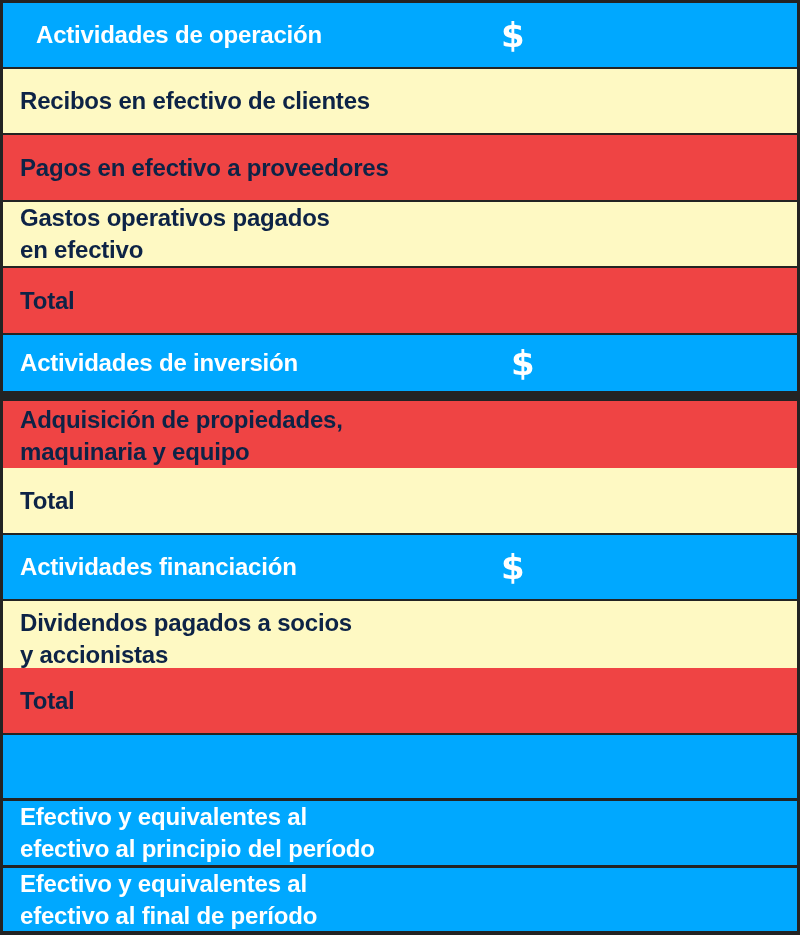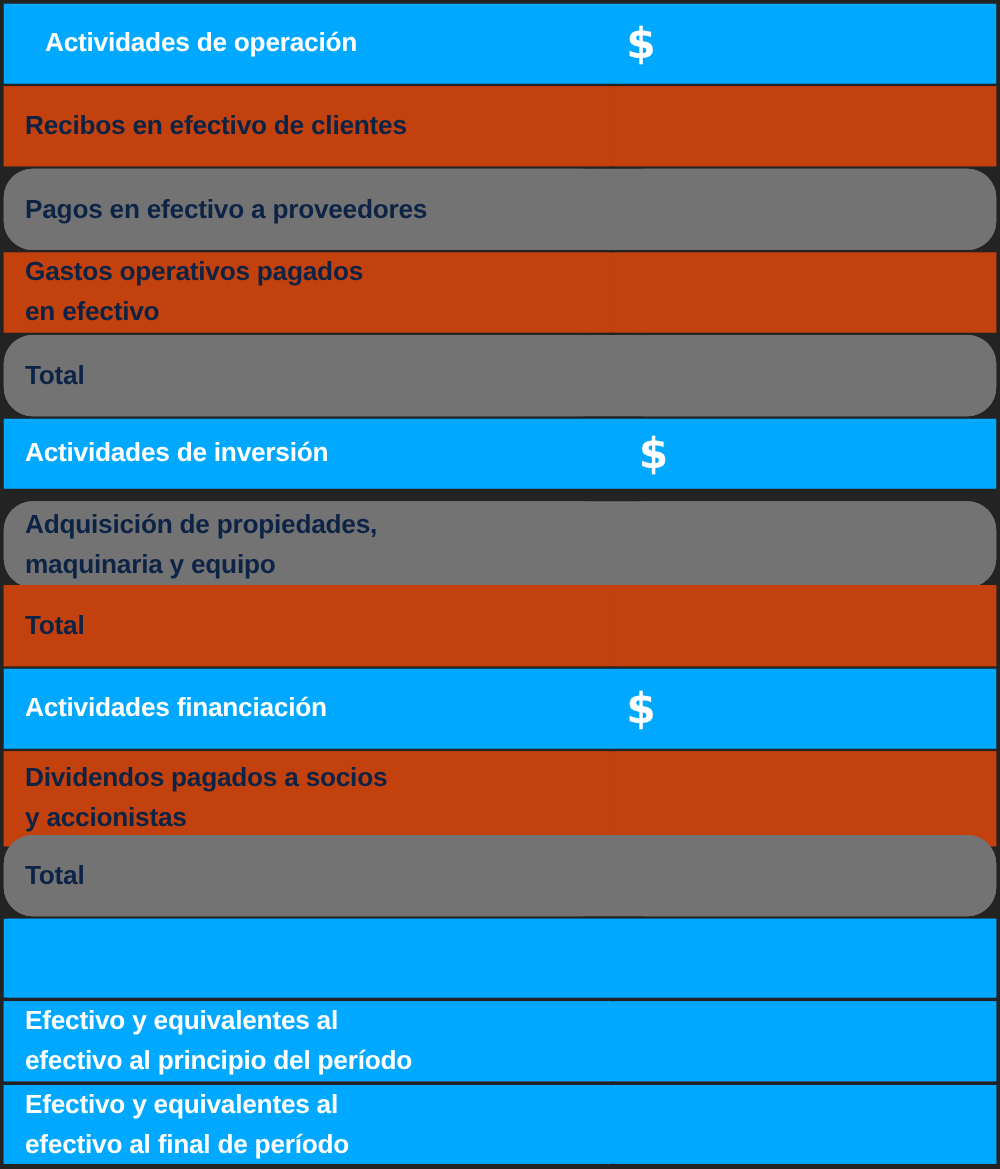--- a/index.html
+++ b/index.html
@@ -6,30 +6,30 @@
   body { width: 800px; height: 935px; background: #232323; overflow: hidden; }
   .table {
     position: absolute; left: 0; top: 0; width: 800px; height: 935px;
     box-sizing: border-box; background: #232323;
   }
   .row { position: absolute; left: 3px; width: 794px; display: flex; }
   .cell-label {
     width: 486px; height: 100%; box-sizing: border-box;
     padding-left: 17px; display: flex; align-items: center;
     font-family: "Liberation Sans", sans-serif; font-weight: bold;
-    font-size: 21px; line-height: 32px; letter-spacing: -0.2px;
+    font-size: 24px; line-height: 32px; letter-spacing: -0.2px;
     color: #0d2346; white-space: pre-line;
   }
   .cell-value {
     margin-left: 3px; flex: 1; height: 100%; box-sizing: border-box;
     display: flex; align-items: center;
   }
   .blue { background: #00a8ff; }
-  .gray { background: #c2410c; }
-  .white { background: #737373; border-radius: 23px; }
+  .gray { background: #fef9c3; }
+  .white { background: #ef4444; }
   .row.header .cell-label, .row.summary .cell-label { color: #ffffff; }
   .dollar {
     font-family: "DejaVu Sans", sans-serif; font-weight: bold;
     font-size: 34px; color: #ffffff; line-height: 1;
   }
 </style>
 </head>
 <body>
 
 <div class="table">

